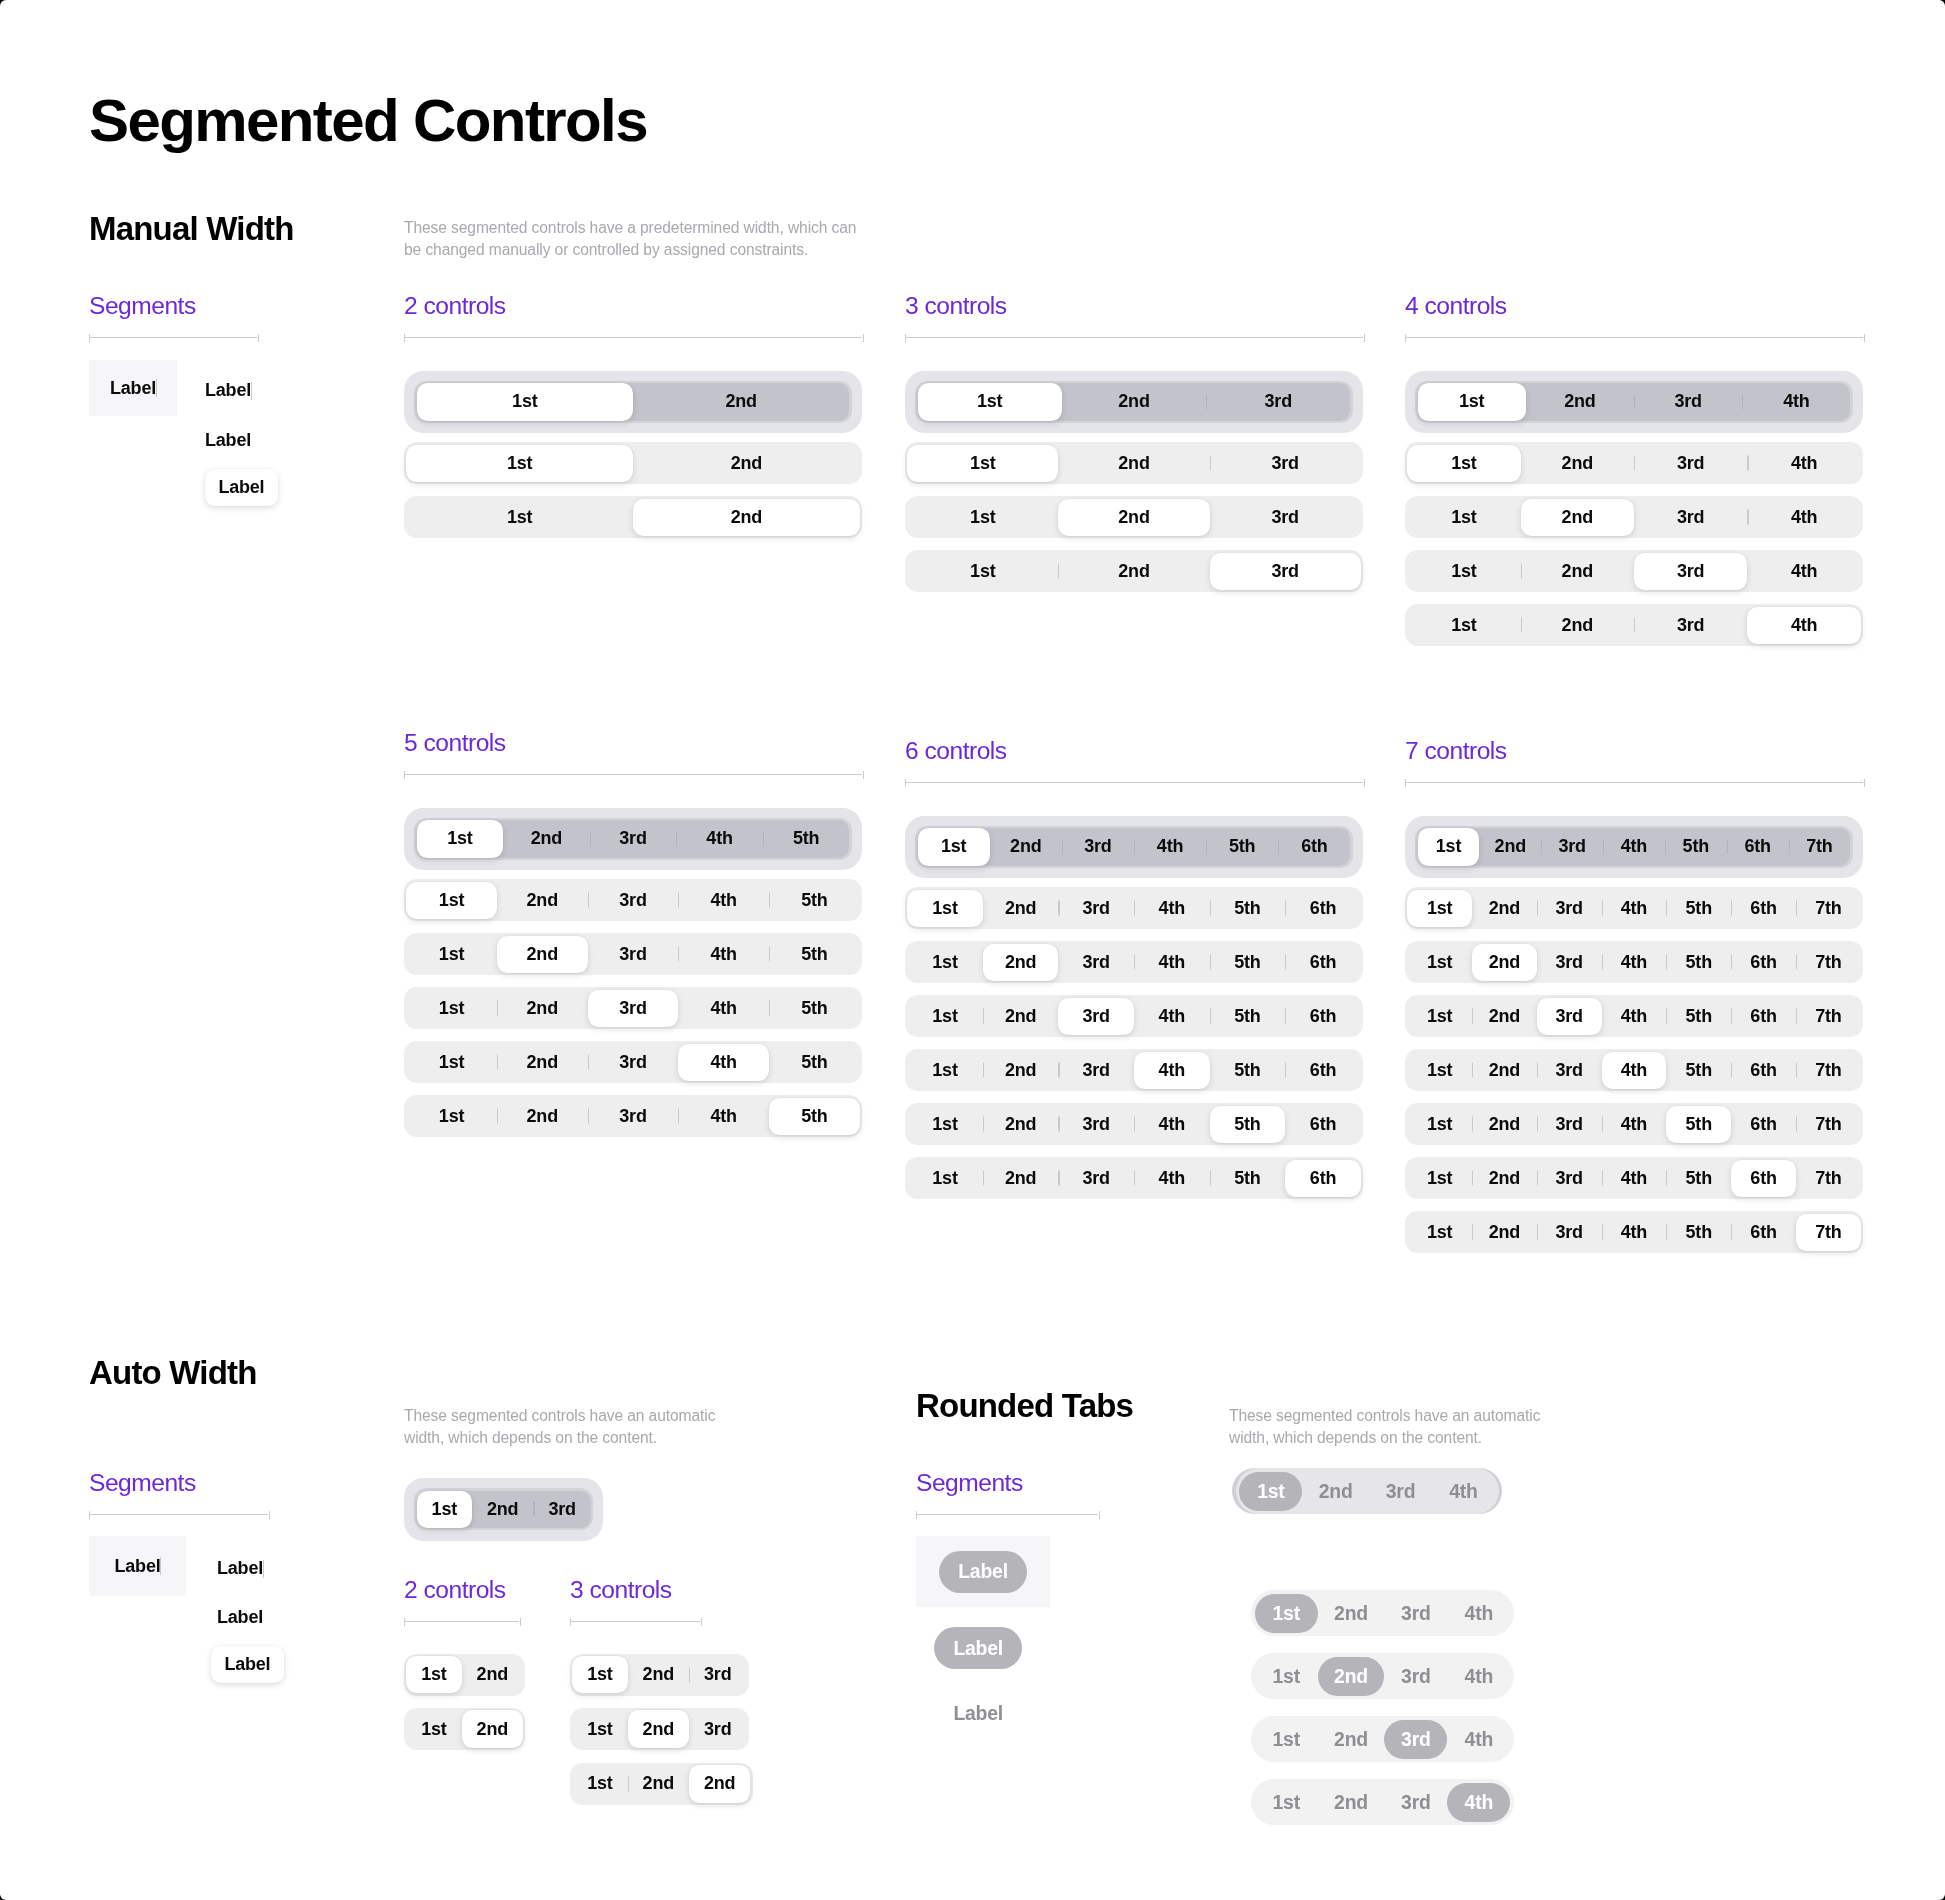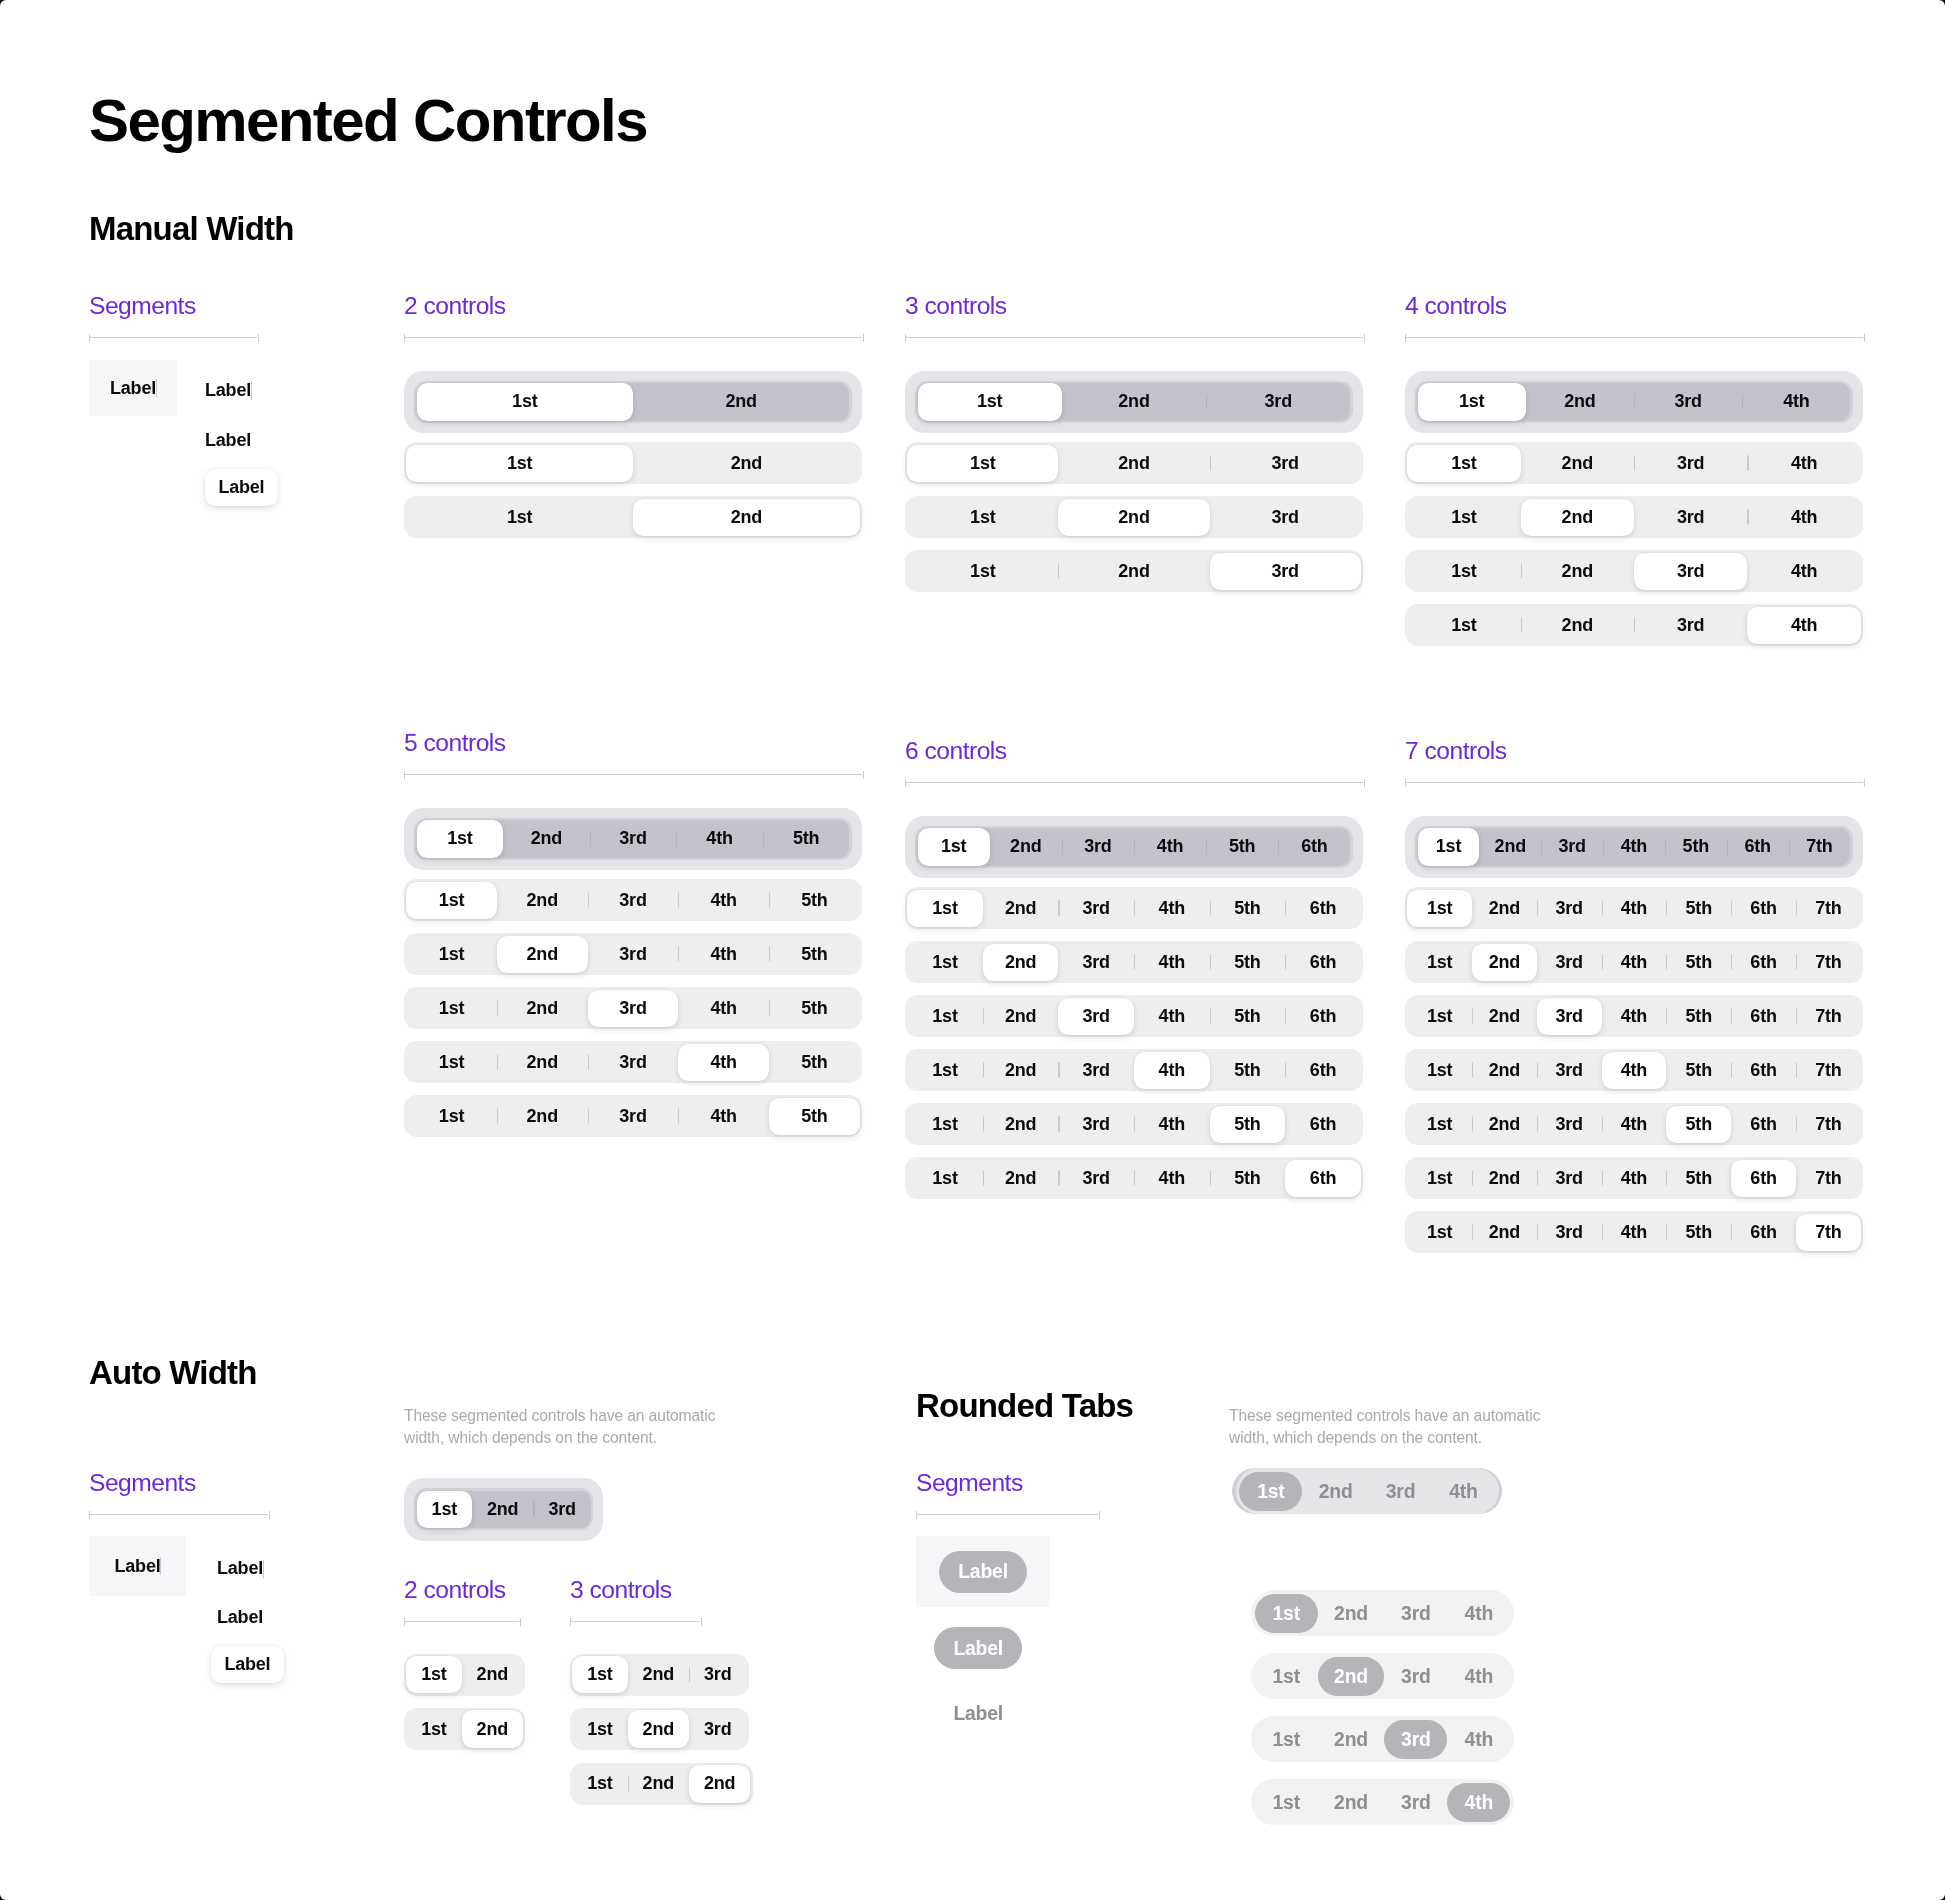--- a/index.html
+++ b/index.html
@@ -207,20 +207,21 @@
 </head>
 <body>
 
 <div id="page">
 
   <h1 class="page-title">Segmented Controls</h1>
 
   <div class="abs" style="left:89px; top:212px;">
     <div class="sec-title">Manual Width</div>
   </div>
+  <div class="abs sec-desc" style="left:404px; top:217px;">These segmented controls have a predetermined width, which can be changed manually or controlled by assigned constraints.</div>
 
   <div class="abs" style="left:89px; top:294px; width:168px;">
     <div class="col-head">Segments</div>
     <div class="rule"></div>
   </div>
   <div class="abs swatch" style="left:89px; top:360px; width:88px; height:56px;">
     <span class="lbl bar">Label</span>
   </div>
   <div class="abs" style="left:205px; top:380px;">
     <span class="lbl bar">Label</span>

